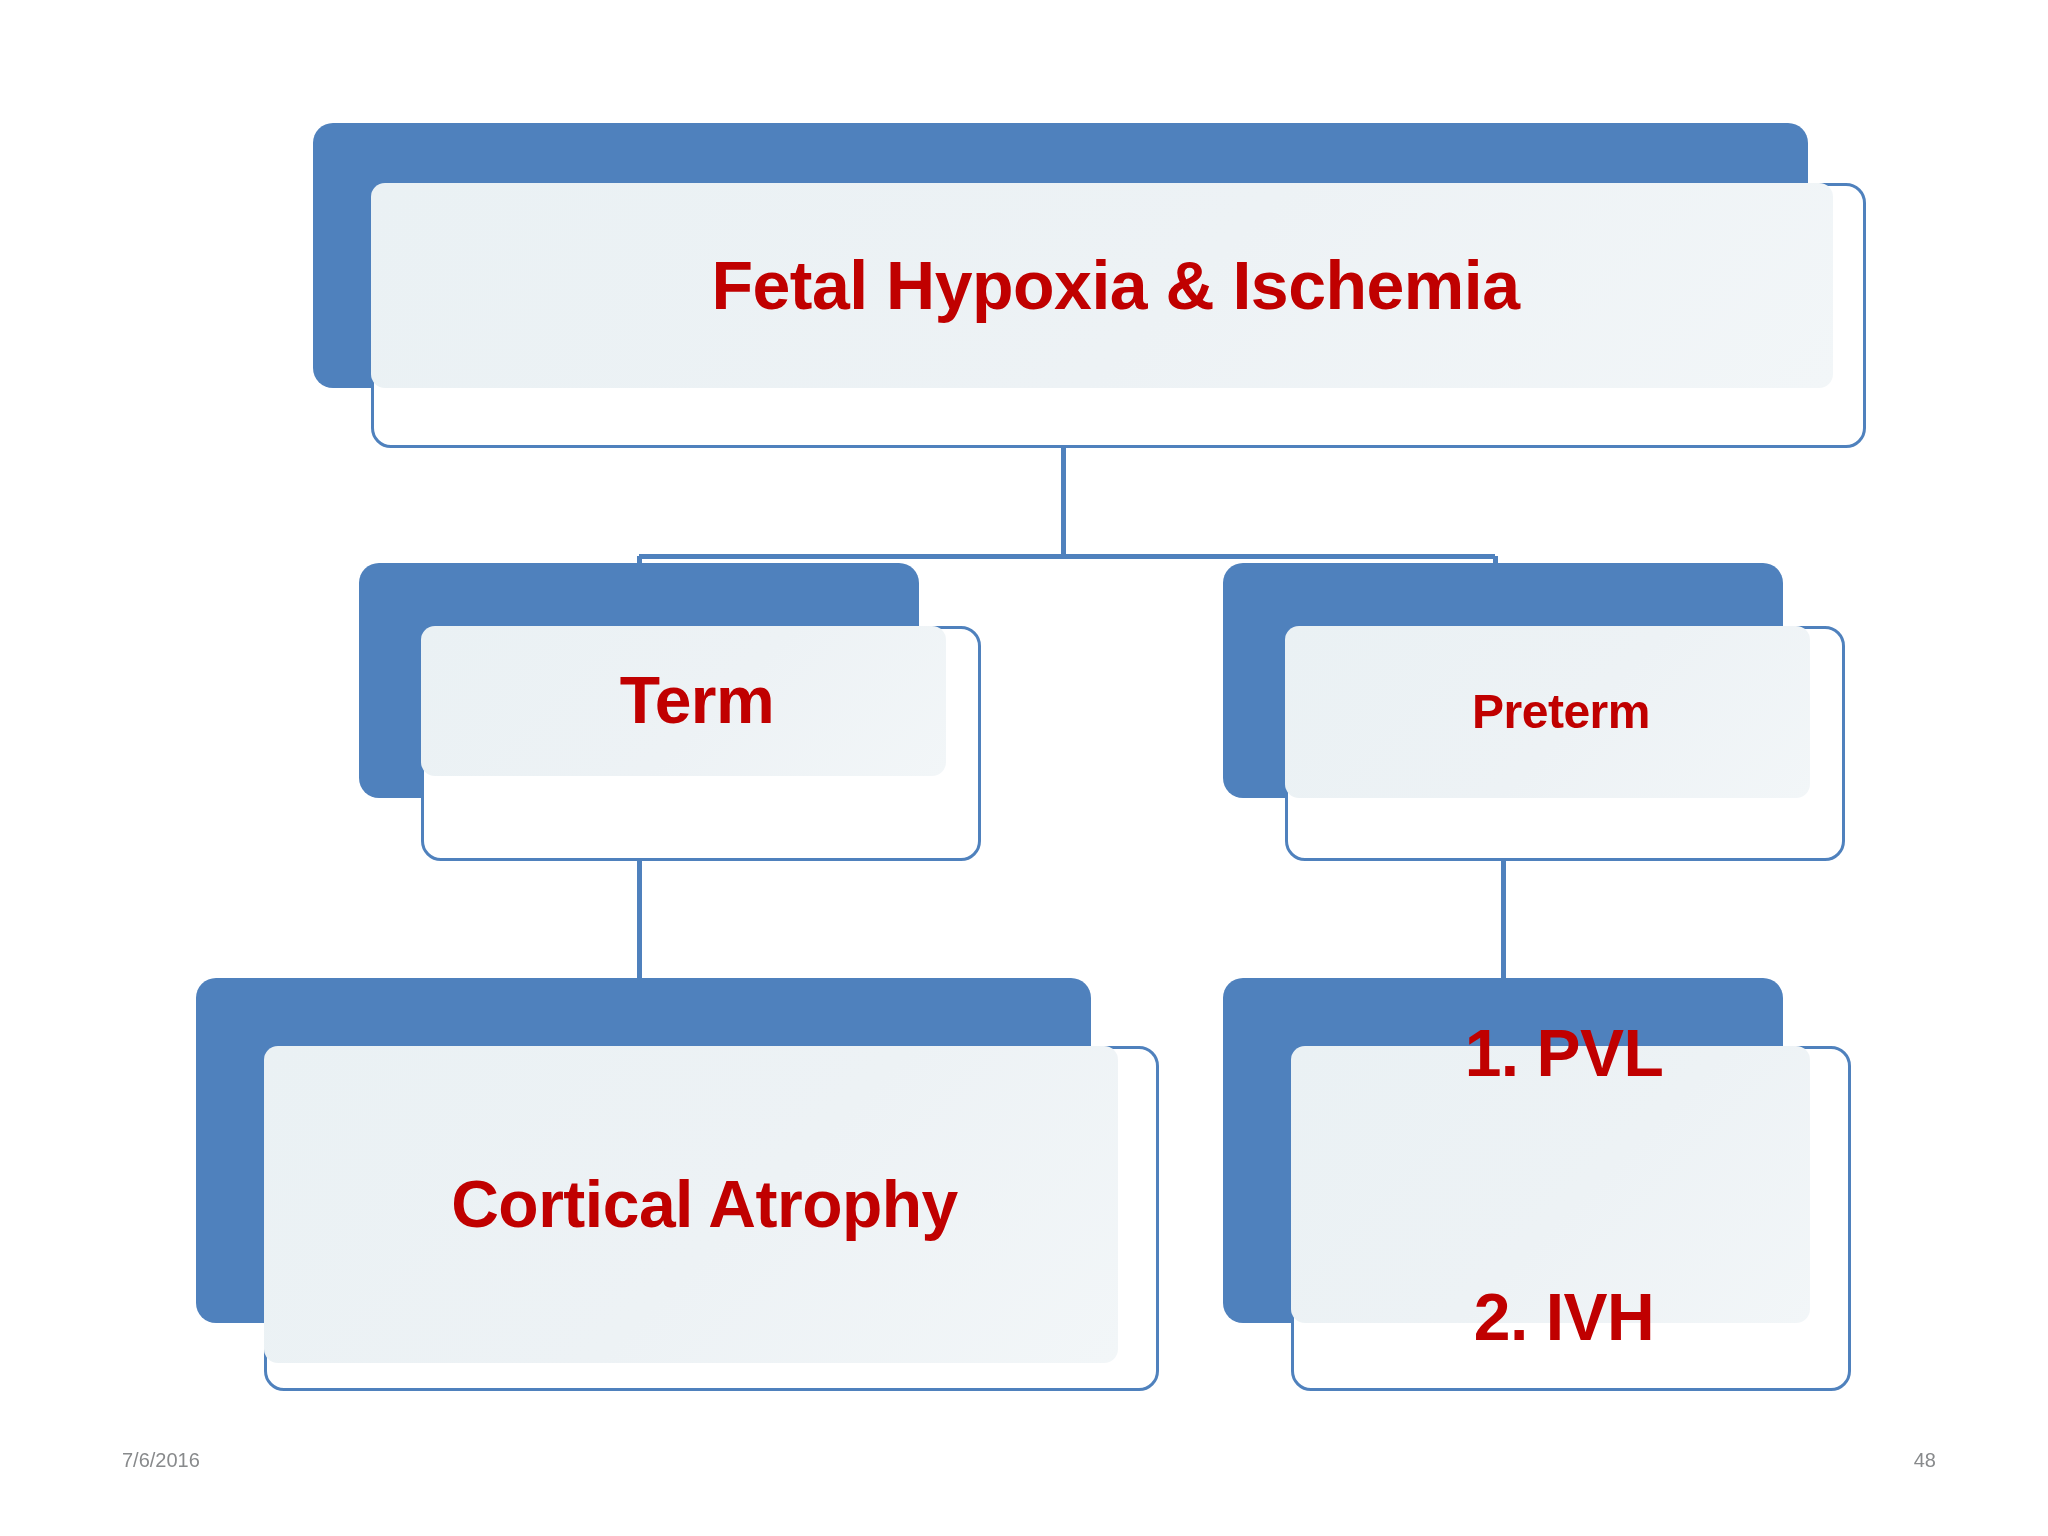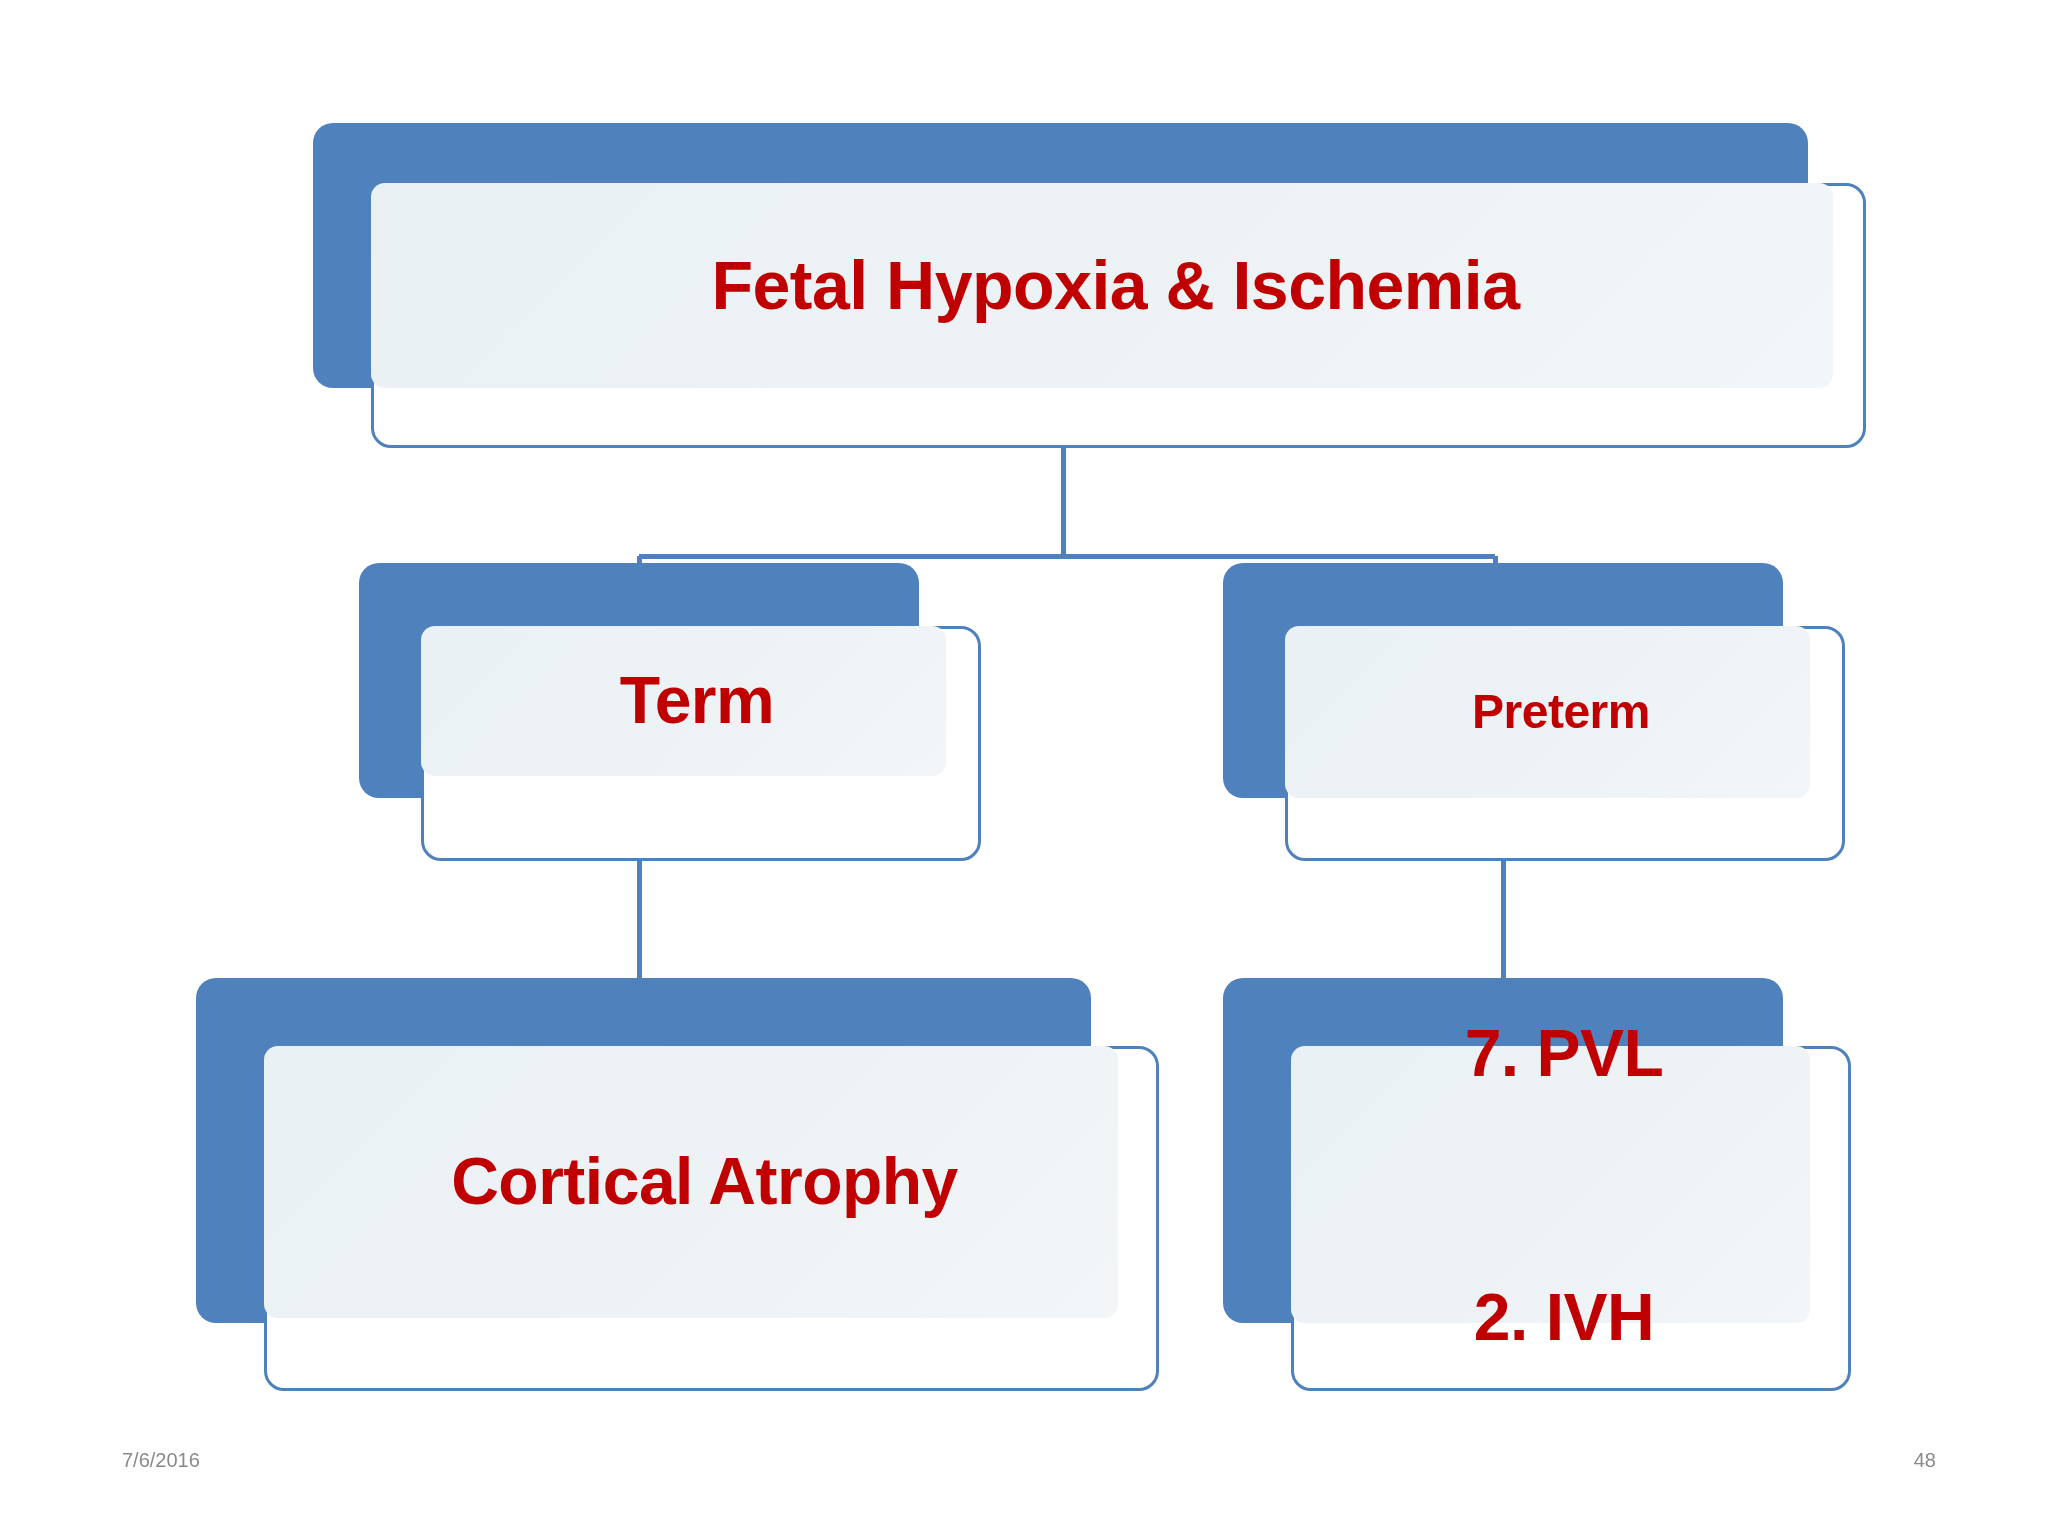--- a/index.html
+++ b/index.html
@@ -93,21 +93,21 @@
   #node-preterm { left: 1223px; top: 563px; width: 630px; height: 305px; }
   #node-preterm .plate-blue    { left: 0;    top: 0;    width: 560px; height: 235px; }
   #node-preterm .plate-outline { left: 62px; top: 63px; width: 560px; height: 235px; }
   #node-preterm .plate-fill    { left: 62px; top: 63px; width: 498px; height: 172px; }
   #node-preterm .label         { font-size: 48px; }
 
   
   #node-cortical { left: 196px; top: 978px; width: 965px; height: 415px; }
   #node-cortical .plate-blue    { left: 0;    top: 0;    width: 895px; height: 345px; }
   #node-cortical .plate-outline { left: 68px; top: 68px; width: 895px; height: 345px; }
-  #node-cortical .plate-fill    { left: 68px; top: 68px; width: 827px; height: 272px; }
+  #node-cortical .plate-fill    { left: 68px; top: 68px; width: 827px; height: 317px; }
   #node-cortical .label         { font-size: 66px; }
 
   
   #node-pvlivh { left: 1223px; top: 978px; width: 630px; height: 415px; }
   #node-pvlivh .plate-blue    { left: 0;    top: 0;    width: 560px; height: 345px; }
   #node-pvlivh .plate-outline { left: 68px; top: 68px; width: 560px; height: 345px; }
   #node-pvlivh .plate-fill    { left: 68px; top: 68px; width: 492px; height: 277px; }
   #node-pvlivh .label         { font-size: 66px; line-height: 2.0; }
 
   
@@ -166,21 +166,21 @@
     <div class="plate-outline"></div>
     <div class="plate-fill">
       <span class="label">Cortical Atrophy</span>
     </div>
   </div>
 
   <div class="node" id="node-pvlivh">
     <div class="plate-blue"></div>
     <div class="plate-outline"></div>
     <div class="plate-fill">
-      <span class="label">7. PVL
+      <span class="label">1. PVL
 
 2. IVH</span>
     </div>
   </div>
 
   <div class="footer-text" id="footer-date">7/6/2016</div>
   <div class="footer-text" id="footer-page">48</div>
 
 </div>
 

